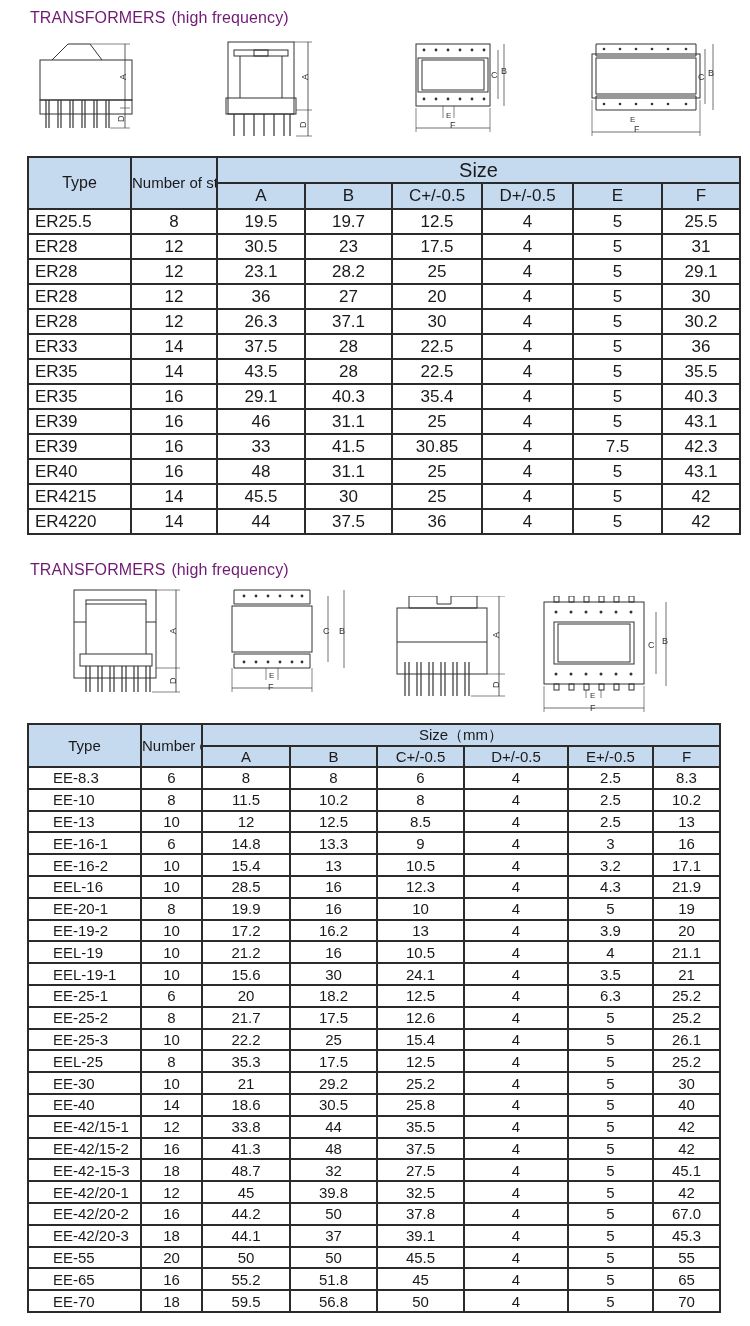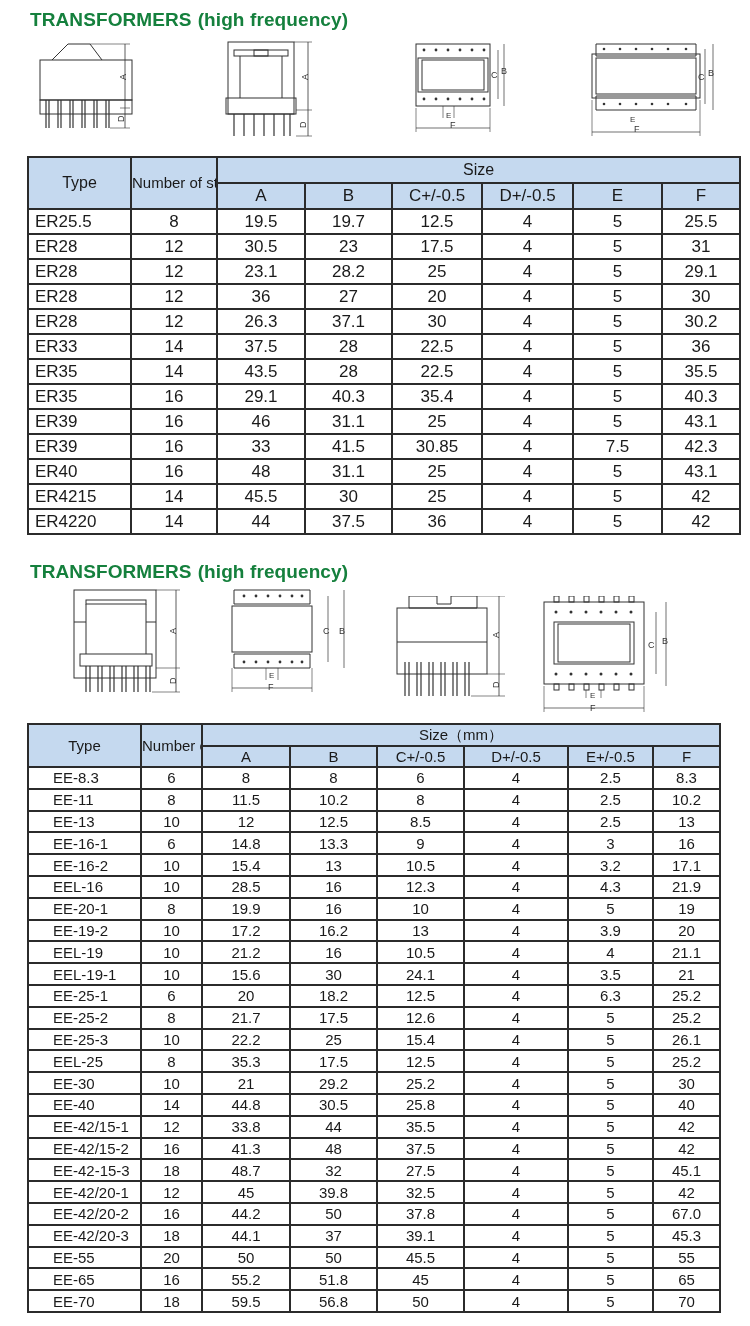--- a/index.html
+++ b/index.html
@@ -1,29 +1,29 @@
 <!DOCTYPE html>
 <html><head>
 <meta charset="utf-8">
 <style>
   html, body { margin: 0; padding: 0; background: #ffffff; }
   body { width: 750px; height: 1326px; position: relative; overflow: hidden;
          font-family: "Liberation Sans", sans-serif; color: #1a1a1a; }
-  .section-title { position: absolute; left: 30px; font-size: 19px; color: #15803d; letter-spacing: 0.1px; font-weight: bold; }
+  .section-title { position: absolute; left: 30px; font-size: 16px; color: #701a75; letter-spacing: 0.1px; }
   .section-title .sub { margin-left: 6px; }
   .diagram { position: absolute; }
   .diagram svg { display: block; }
   table.spec { position: absolute; left: 27px; border-collapse: collapse; table-layout: fixed; }
   table.spec td, table.spec th { border: 2px solid #2b2b2b; padding: 0; text-align: center;
       font-weight: normal; color: #1a1a1a; white-space: nowrap; overflow: hidden; }
   table.spec th { background: #c5d9ef; }
   table.spec td.type { text-align: left; padding-left: 6px; }
   
   #t1 { top: 156px; width: 692px; }
-  #t1 th { font-size: 16px; }
+  #t1 th { font-size: 20px; }
   #t1 th.type-h { font-size: 16px; }
   #t1 th.stitch-h { font-size: 15px; line-height: 16px; }
   #t1 tr.h1 th { height: 24px; }
   #t1 tr.h2 th { height: 24px; font-size: 17px; }
   #t1 td { height: 23px; font-size: 17px; line-height: 23px; }
   
   #t2 { top: 723px; width: 692px; }
   #t2 th.type-h { font-size: 12px; }
   #t2 th.stitch-h { font-size: 12px; line-height: 18px; }
   #t2 tr.h1 th { height: 20px; font-size: 15px; }
@@ -492,21 +492,21 @@
         <td class="type">EE-8.3</td>
         <td>6</td>
         <td>8</td>
         <td>8</td>
         <td>6</td>
         <td>4</td>
         <td>2.5</td>
         <td>8.3</td>
       </tr>
       <tr>
-        <td class="type">EE-11</td>
+        <td class="type">EE-10</td>
         <td>8</td>
         <td>11.5</td>
         <td>10.2</td>
         <td>8</td>
         <td>4</td>
         <td>2.5</td>
         <td>10.2</td>
       </tr>
       <tr>
         <td class="type">EE-13</td>
@@ -634,21 +634,21 @@
         <td>21</td>
         <td>29.2</td>
         <td>25.2</td>
         <td>4</td>
         <td>5</td>
         <td>30</td>
       </tr>
       <tr>
         <td class="type">EE-40</td>
         <td>14</td>
-        <td>44.8</td>
+        <td>18.6</td>
         <td>30.5</td>
         <td>25.8</td>
         <td>4</td>
         <td>5</td>
         <td>40</td>
       </tr>
       <tr>
         <td class="type">EE-42/15-1</td>
         <td>12</td>
         <td>33.8</td>

